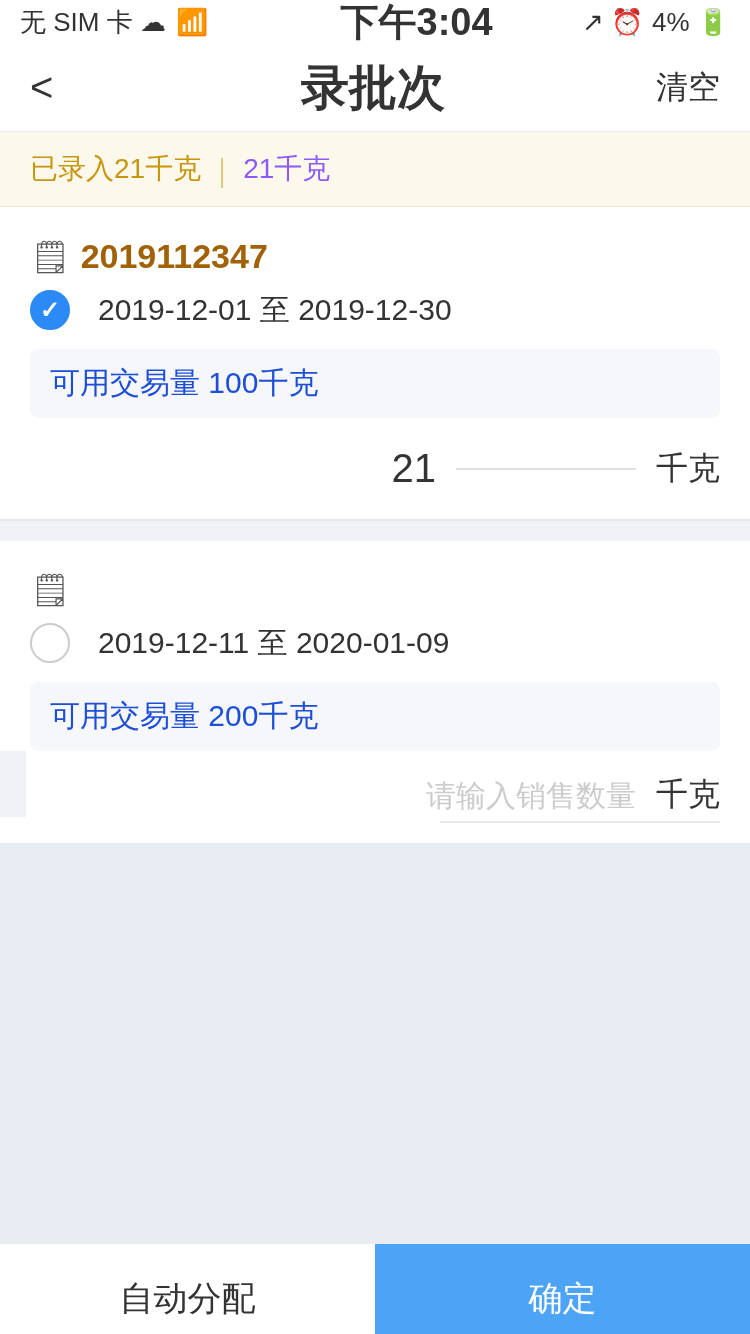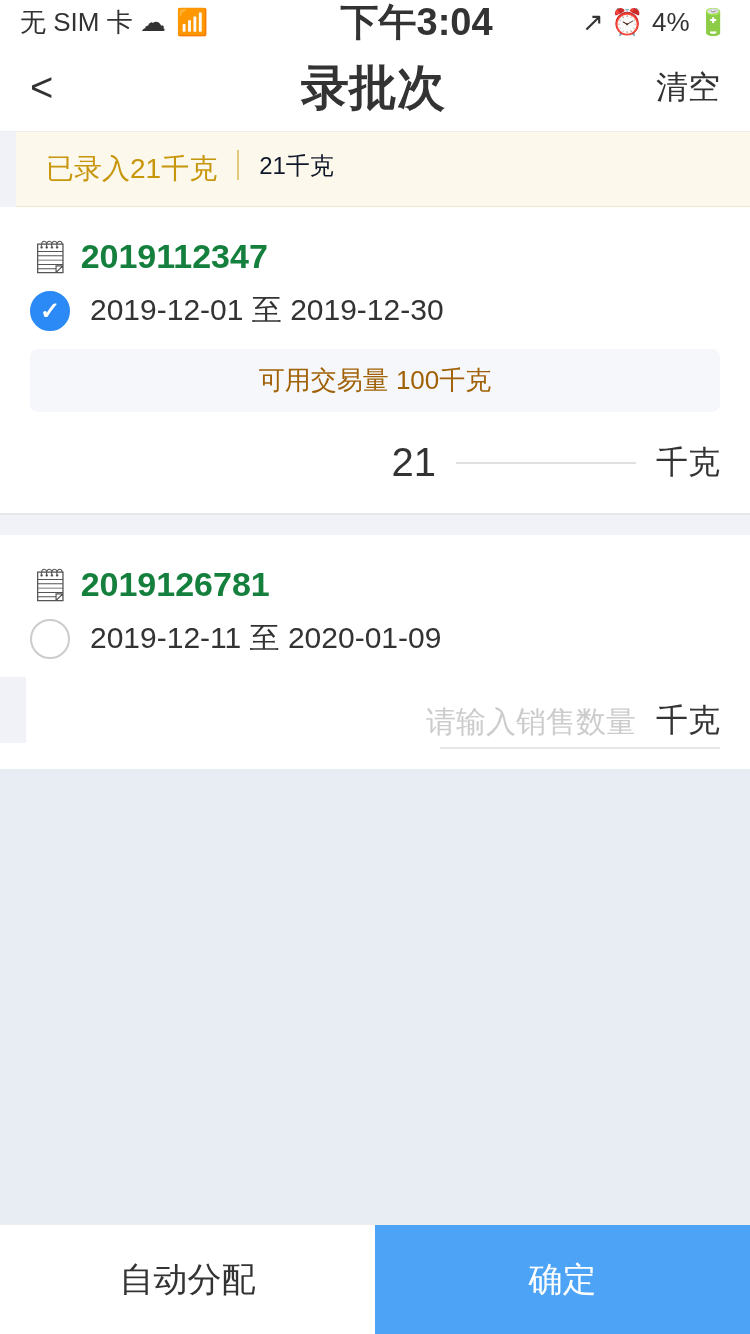--- a/index.html
+++ b/index.html
@@ -55,37 +55,36 @@
       font-size: 32px;
       color: #333;
       cursor: pointer;
     }
 
     
     .info-banner {
       background: #fdf8ec;
       padding: 18px 30px;
       display: flex;
-      align-items: flex-start;
+      align-items: flex-end;
       gap: 20px;
       border-bottom: 1px solid #f0e8cc;
-      margin-left: 16px;
     }
     .info-banner-text {
       font-size: 28px;
       color: #c8960c;
     }
     .info-banner-divider {
       width: 2px;
       height: 30px;
       background: #e0c97a;
     }
     .info-banner-count {
-      font-size: 24px;
-      color: #0f172a;
+      font-size: 28px;
+      color: #8b5cf6;
     }
 
     
     .card {
       background: #fff;
       margin: 0;
       padding: 30px 30px 0 30px;
     }
 
     .card-row1 {
@@ -94,27 +93,27 @@
       gap: 10px;
       margin-bottom: 14px;
     }
     .batch-icon {
       font-size: 32px;
       color: #555;
     }
     .batch-id {
       font-size: 34px;
       font-weight: 600;
-      color: #15803d;
+      color: #a16207;
     }
 
     .card-row2 {
       display: flex;
-      align-items: flex-end;
-      gap: 20px;
+      align-items: flex-start;
+      gap: 28px;
       margin-bottom: 18px;
     }
     .radio-circle {
       width: 40px;
       height: 40px;
       border-radius: 50%;
       border: 2px solid #ccc;
       background: #fff;
       flex-shrink: 0;
       display: flex;
@@ -133,24 +132,23 @@
     }
     .date-range {
       font-size: 30px;
       color: #333;
     }
 
     .available-qty {
       background: #f5f7fa;
       border-radius: 8px;
       padding: 14px 20px;
-      font-size: 26px;
-      color: #a16207;
+      font-size: 30px;
+      color: #1d4ed8;
       margin-bottom: 0;
-      text-align: center;
     }
 
     
     .qty-row {
       display: flex;
       align-items: center;
       justify-content: flex-end;
       gap: 20px;
       padding: 28px 30px;
       background: #fff;
@@ -295,26 +293,26 @@
         <span style="display:block; height:2px; background:#e0e0e0; width:100%;"></span>
       </span>
       <span class="qty-unit">千克</span>
     </div>
 
     <div class="section-sep"></div>
 
     <div class="card2">
       <div class="card-row1">
         <span class="batch-icon">🗒</span>
-        <span class="batch-id">2019126781</span>
       </div>
       <div class="card-row2">
         <div class="radio-circle"></div>
         <span class="date-range">2019-12-11 至 2020-01-09</span>
       </div>
+      <div class="available-qty">可用交易量 200千克</div>
     </div>
 
     <div style="background:#fff; padding: 22px 30px 0 30px; display:flex; align-items:center; justify-content:flex-end; gap:20px;margin-left:26px;">
       <input class="qty-input2" type="text" placeholder="请输入销售数量" style="">
       <span class="qty-unit2">千克</span>
     </div>
     <div style="background:#fff; padding: 4px 30px 20px 30px; display:flex; justify-content:flex-end;">
       <div style="width:280px; height:2px; background:#e8e8e8;"></div>
     </div>
 

